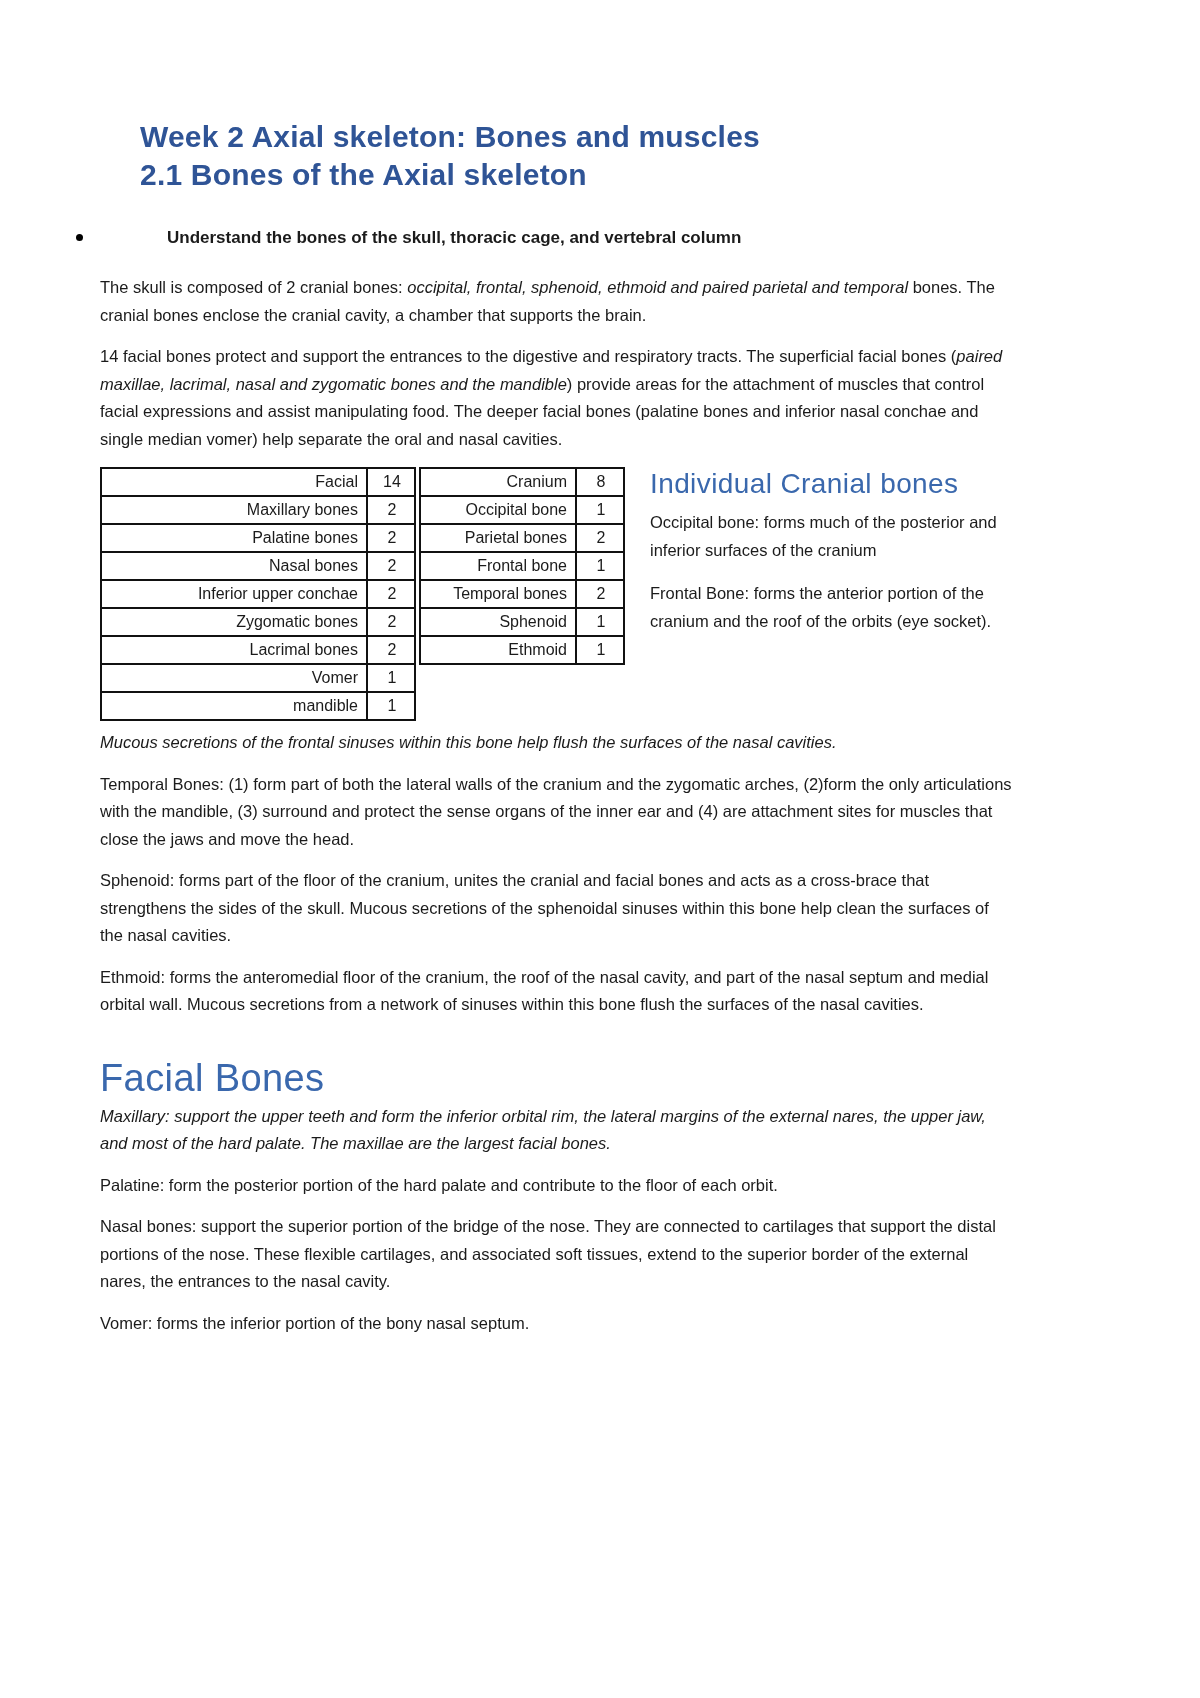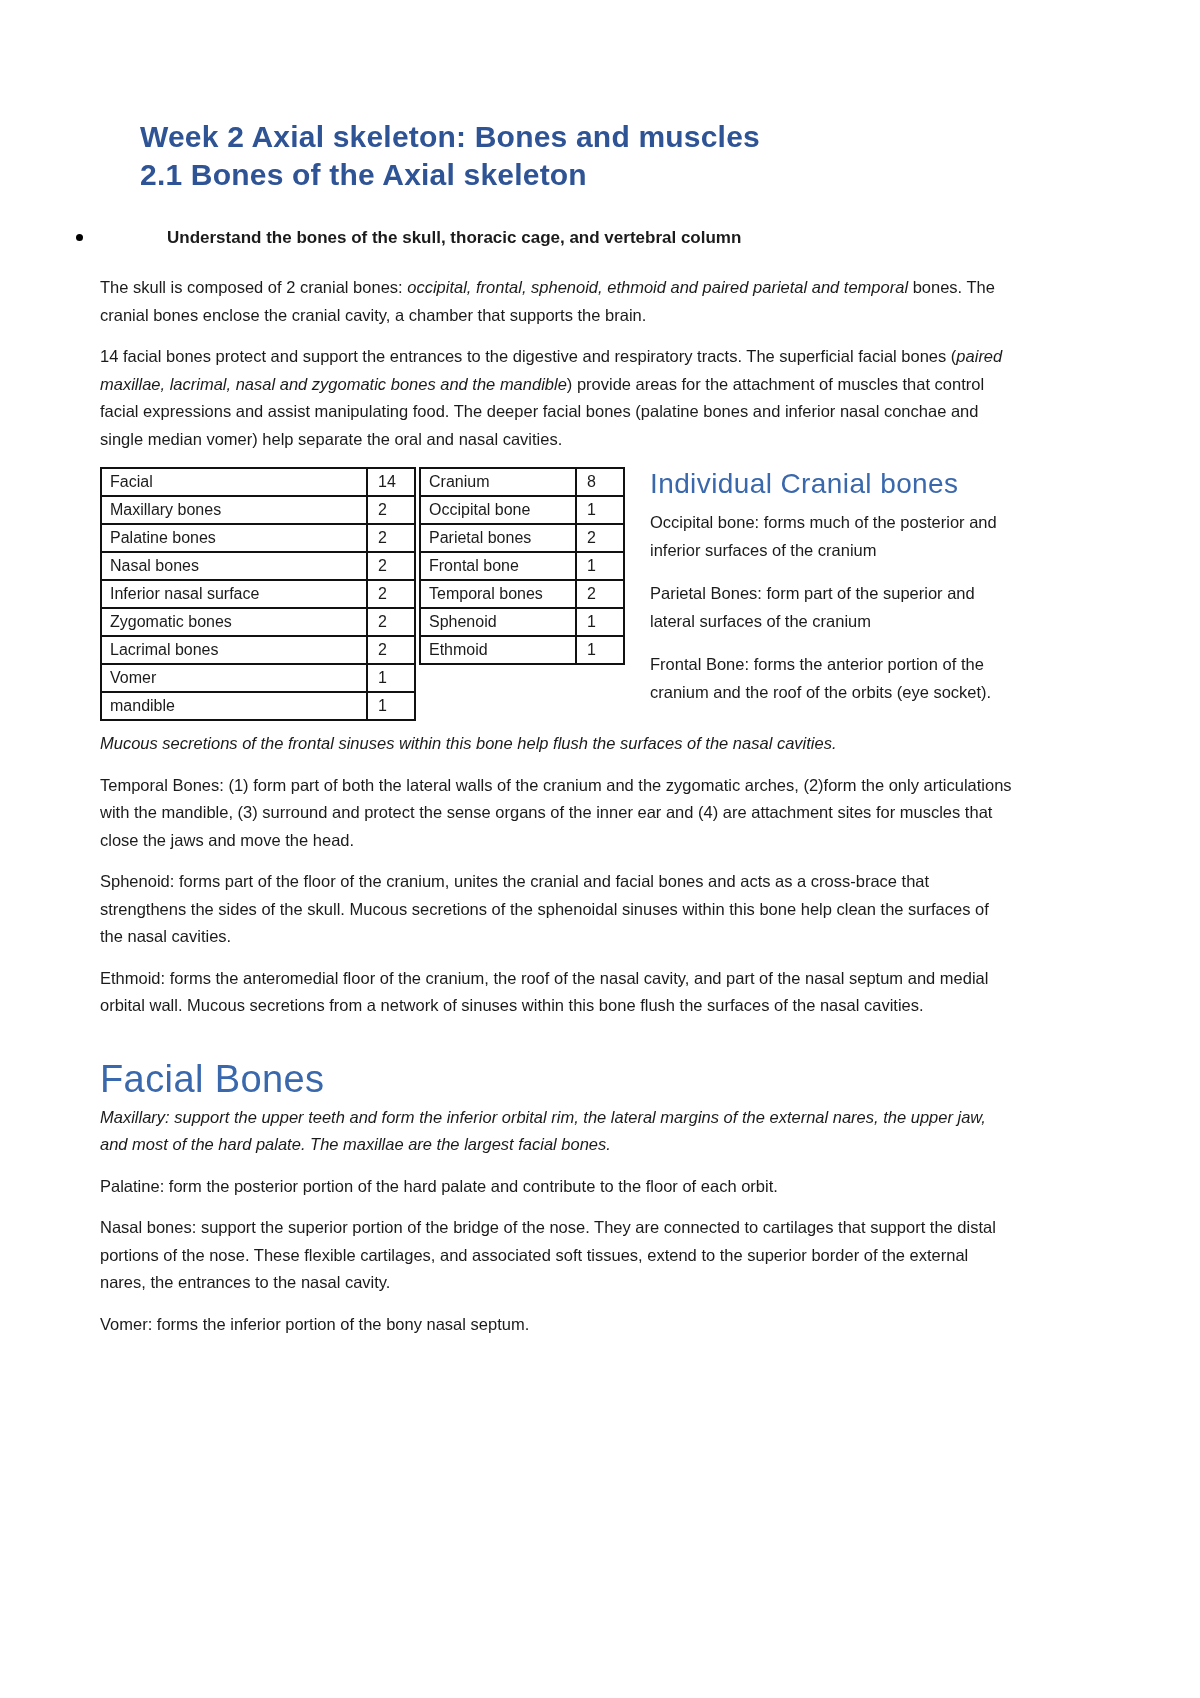--- a/index.html
+++ b/index.html
@@ -28,24 +28,24 @@
   p.body-p{font-size:16.5px;line-height:27.5px;margin:14px 0;}
   em{font-style:italic;}
   .mid-flex{display:flex;align-items:flex-start;margin-top:6px;}
   .tables{display:flex;align-items:flex-start;flex:0 0 auto;}
   table.bones-table{
     border-collapse:collapse;font-size:16px;
     margin-right:3px;
   }
   table.bones-table td{
     border:2px solid var(--border-color);
-    padding:1px 8px;height:24px;white-space:nowrap;
+    padding:1px 8px;height:24px;white-space:nowrap;text-align:right;
   }
   table.bones-table td.name{min-width:248px;}
-  table.bones-table td.num{min-width:28px;text-align:left;padding-left:10px;}
+  table.bones-table td.num{min-width:28px;text-align:center;padding-left:10px;}
   table.bones-table.cranium td.name{min-width:138px;}
   .right-col{margin-left:22px;width:412px;}
   h2.section-h{
     margin:0 0 8px 0;font-size:28px;line-height:34px;font-weight:normal;
     color:var(--subheading-blue);letter-spacing:.4px;
   }
   .right-col p{font-size:16.5px;line-height:27.5px;margin:0 0 16px 0;}
   h2.facial-h{
     margin:42px 0 6px 0;font-size:38px;line-height:34px;font-weight:normal;
     color:var(--subheading-blue);letter-spacing:.4px;
@@ -86,21 +86,21 @@
           </tr>
           <tr>
             <td class="name">Palatine bones</td>
             <td class="num">2</td>
           </tr>
           <tr>
             <td class="name">Nasal bones</td>
             <td class="num">2</td>
           </tr>
           <tr>
-            <td class="name">Inferior nasal surface</td>
+            <td class="name">Inferior upper conchae</td>
             <td class="num">2</td>
           </tr>
           <tr>
             <td class="name">Zygomatic bones</td>
             <td class="num">2</td>
           </tr>
           <tr>
             <td class="name">Lacrimal bones</td>
             <td class="num">2</td>
           </tr>
@@ -146,21 +146,20 @@
             <td class="num">1</td>
           </tr>
         </tbody>
       </table>
 
     </div>
 
     <div class="right-col">
       <h2 class="section-h">Individual Cranial bones</h2>
       <p>Occipital bone: forms much of the posterior and inferior surfaces of the cranium</p>
-      <p>Parietal Bones: form part of the superior and lateral surfaces of the cranium</p>
       <p>Frontal Bone: forms the anterior portion of the cranium and the roof of the orbits (eye socket).</p>
     </div>
   </div>
 
   <p class="body-p tight-top">Mucous secretions of the frontal sinuses within this bone help flush the surfaces of the nasal cavities.</p>
 
   <p class="body-p">Temporal Bones: (1) form part of both the lateral walls of the cranium and the zygomatic arches, (2)form the only articulations with the mandible, (3) surround and protect the sense organs of the inner ear and (4) are attachment sites for muscles that close the jaws and move the head.</p>
 
   <p class="body-p">Sphenoid: forms part of the floor of the cranium, unites the cranial and facial bones and acts as a cross-brace that strengthens the sides of the skull. Mucous secretions of the sphenoidal sinuses within this bone help clean the surfaces of the nasal cavities.</p>
 

